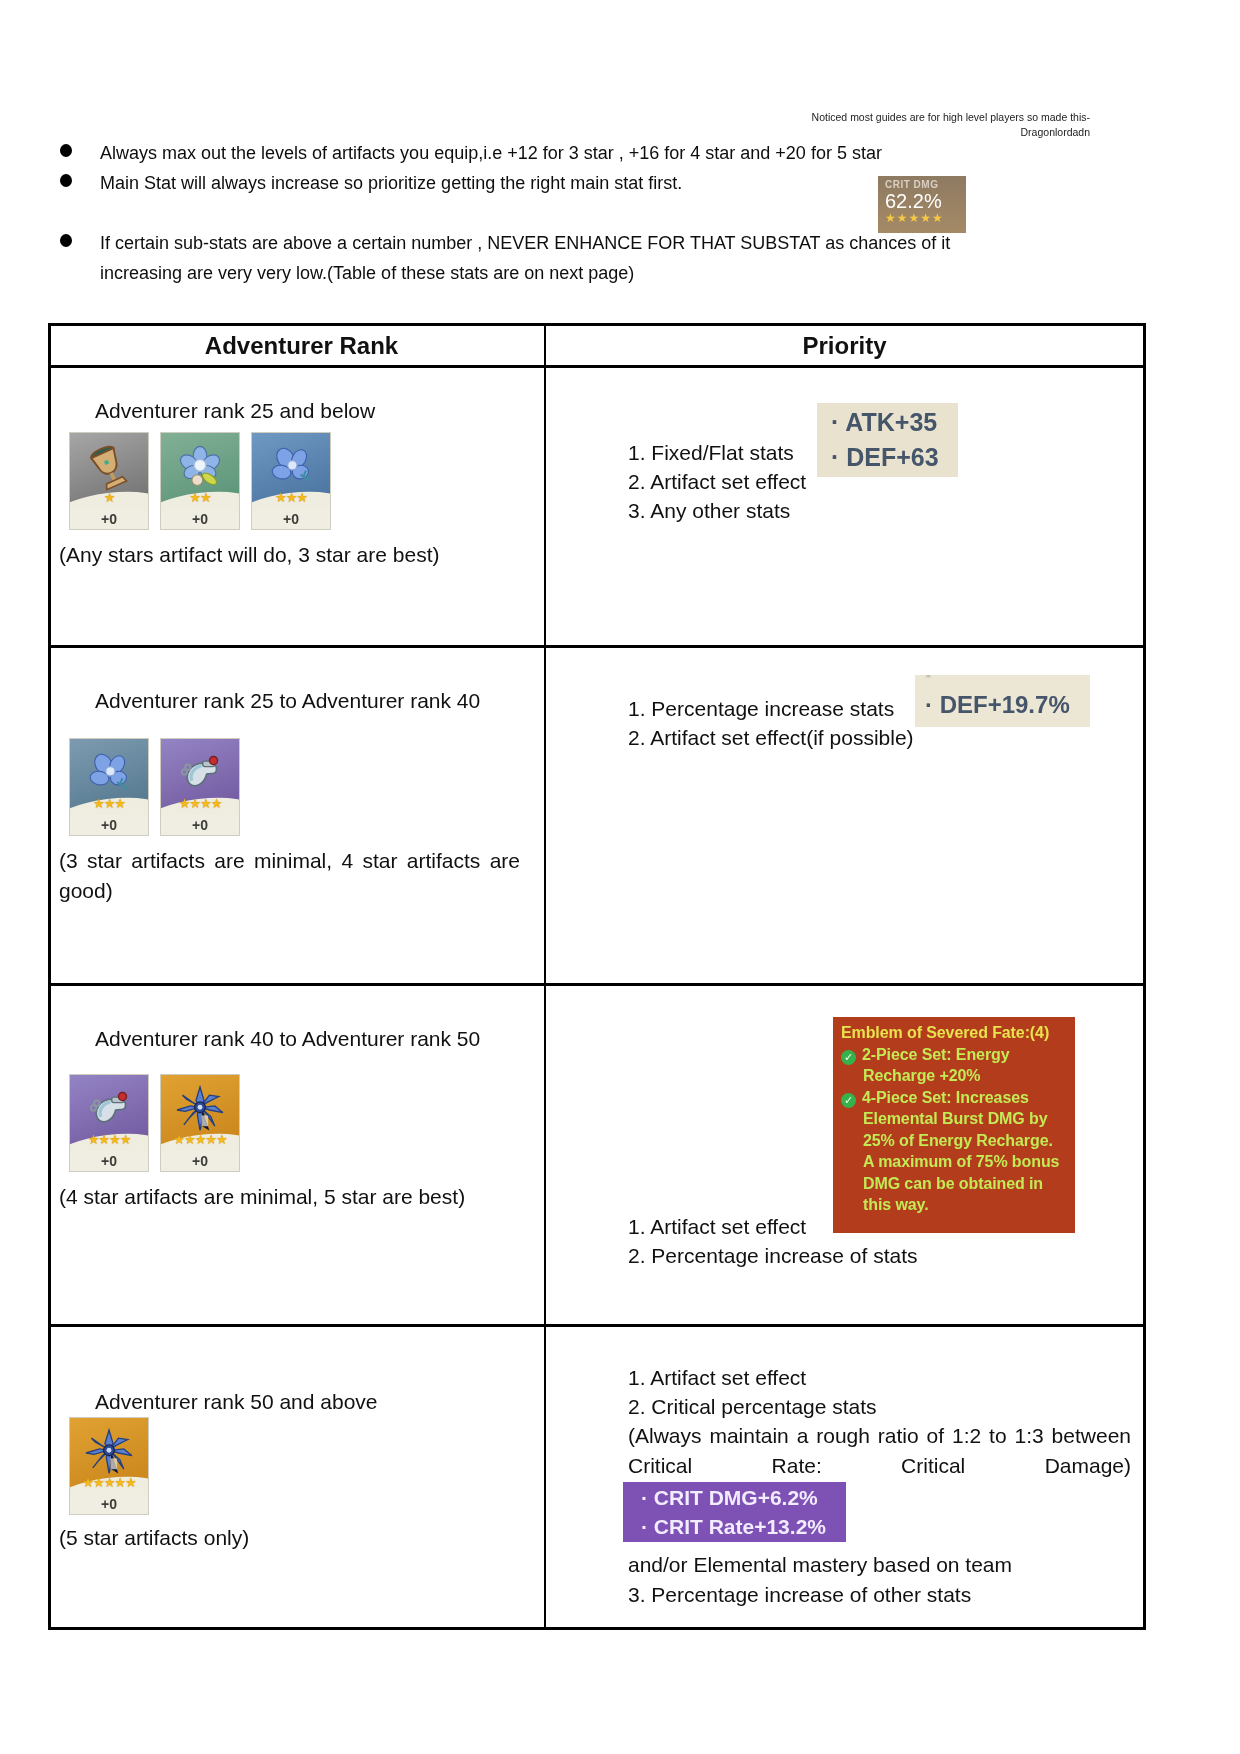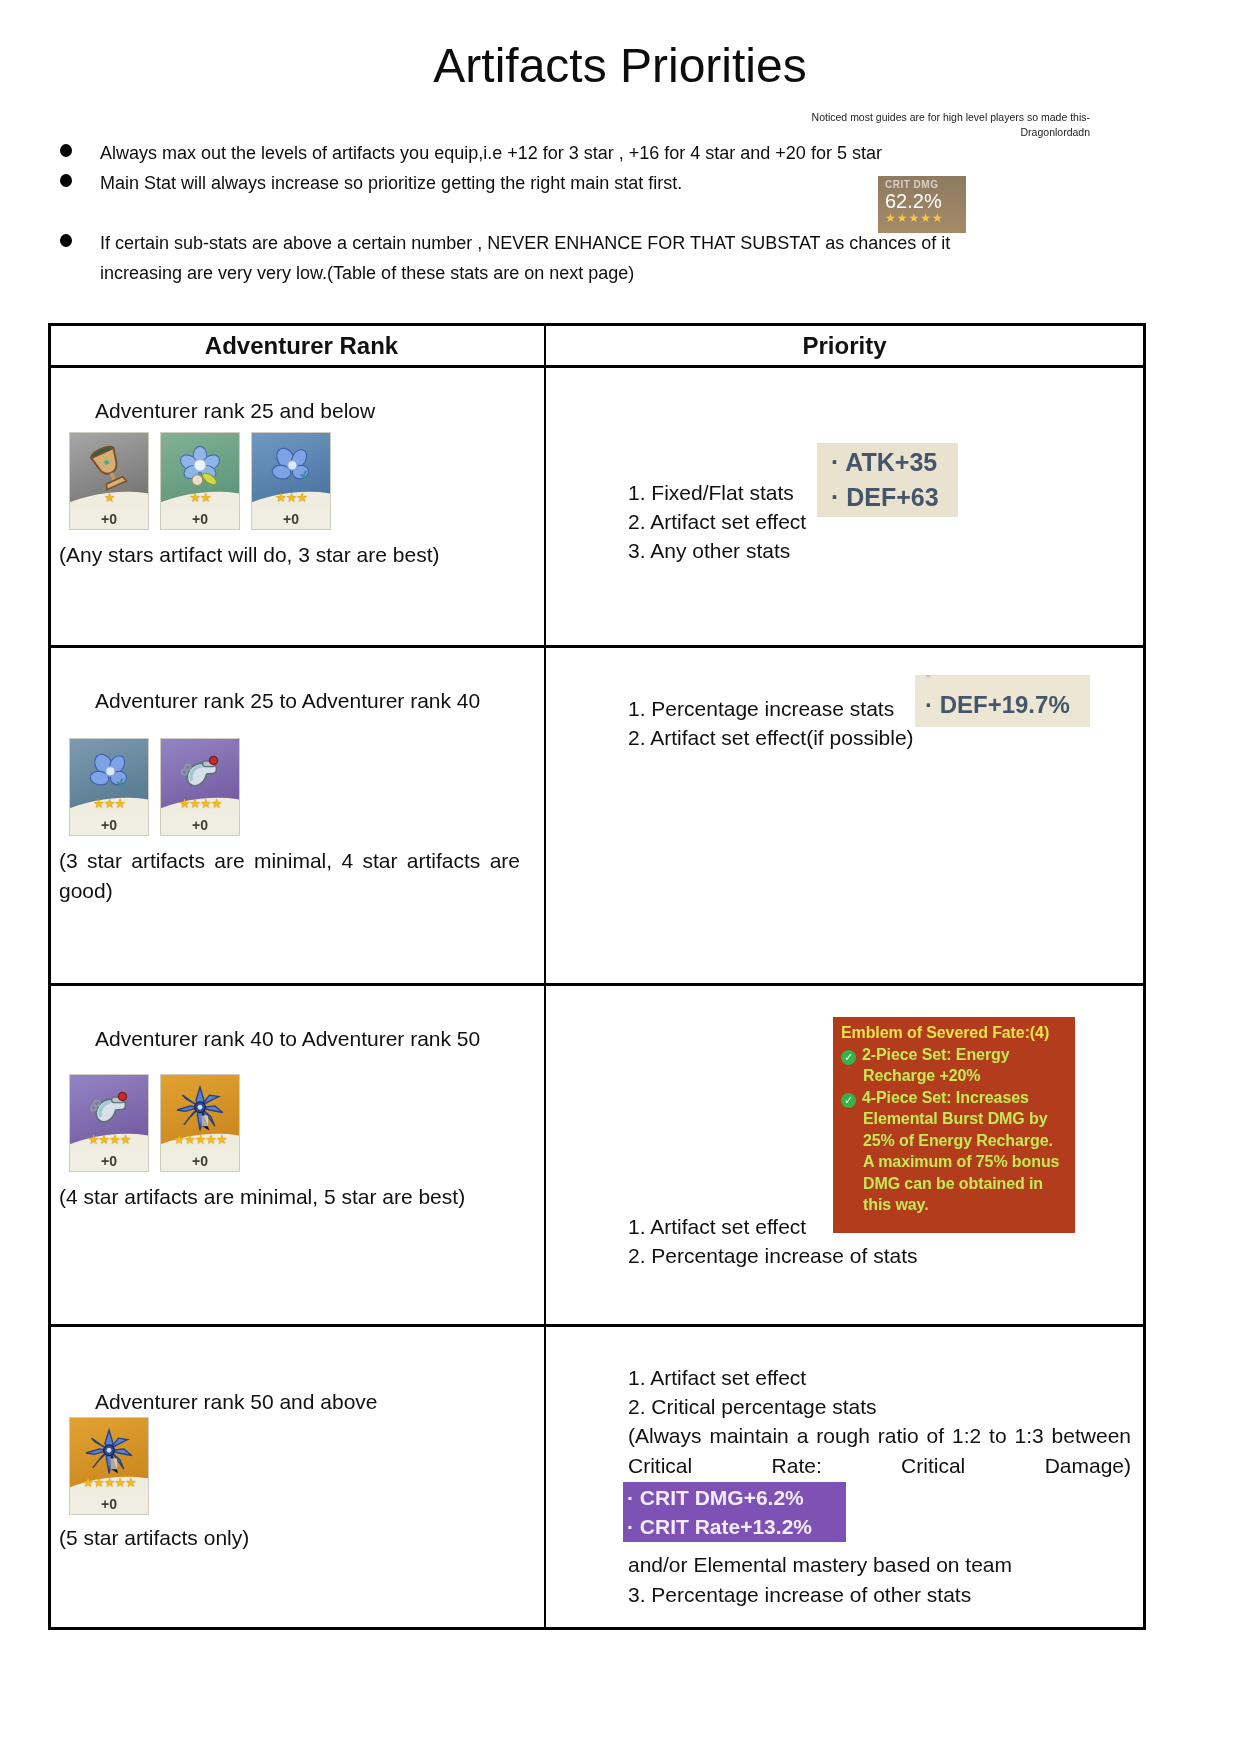--- a/index.html
+++ b/index.html
@@ -83,30 +83,29 @@
             font-weight:700; font-size:16px; line-height:21.5px; letter-spacing:-.1px; }
   .emblem .etitle { color:#e8e34c; }
   .emblem .eline { color:#c3ea55; padding-left:22px; text-indent:-22px; }
   .check-ic { display:inline-block; width:15px; height:15px; border-radius:50%; background:#35b24a;
               color:#fff; font-size:11px; line-height:15px; text-align:center; text-indent:0;
               margin-right:6px; font-weight:700; vertical-align:-1px; }
 
   
   .crit-box { width:223px; margin-left:-5px; margin-top:1px; margin-bottom:3px;
               background:#7e51b4; color:#f2ecff; font-weight:700; font-size:21px;
-              line-height:29px; padding:1px 0 1px 4px; }
+              line-height:29px; padding:1px 0 1px 18px; }
 
   .wrap-note { width:503px; }
 </style>
 </head>
 <body>
 
 <div class="page">
 
-  <div class="title">Artifacts Priorities</div>
 
   <div class="attribution">
     <div>Noticed most guides are for high level players so made this-</div>
     <div>Dragonlordadn</div>
   </div>
 
   <div class="bullet-row" style="top:138px;">
     <div class="bullet-dot"></div>
     <div class="bullet-text">Always max out the levels of artifacts you equip,i.e +12 for 3 star , +16 for 4 star and +20 for 5 star</div>
   </div>
@@ -179,21 +178,21 @@
                 <path d="M27 25 L34 29 M29 27 L31 22" stroke="#3f8ea0" stroke-width="1.6" fill="none"></path>
               </svg>
           </div>
           <div class="stars">★★★</div>
           <div class="lvl">+0</div>
         </div>
       </div>
       <div class="caption just">(Any stars artifact will do, 3 star are best)</div>
     </div>
 
-    <div class="cell cellR" style="padding-top:70px;margin-top:40px;">
+    <div class="cell cellR" style="padding-top:70px;">
       <div class="stat-badge badge-r1">
         <div>· ATK+35</div>
         <div>· DEF+63</div>
       </div>
       <div class="plist">
         <div>1. Fixed/Flat stats</div>
         <div>2. Artifact set effect</div>
         <div>3. Any other stats</div>
       </div>
     </div>

